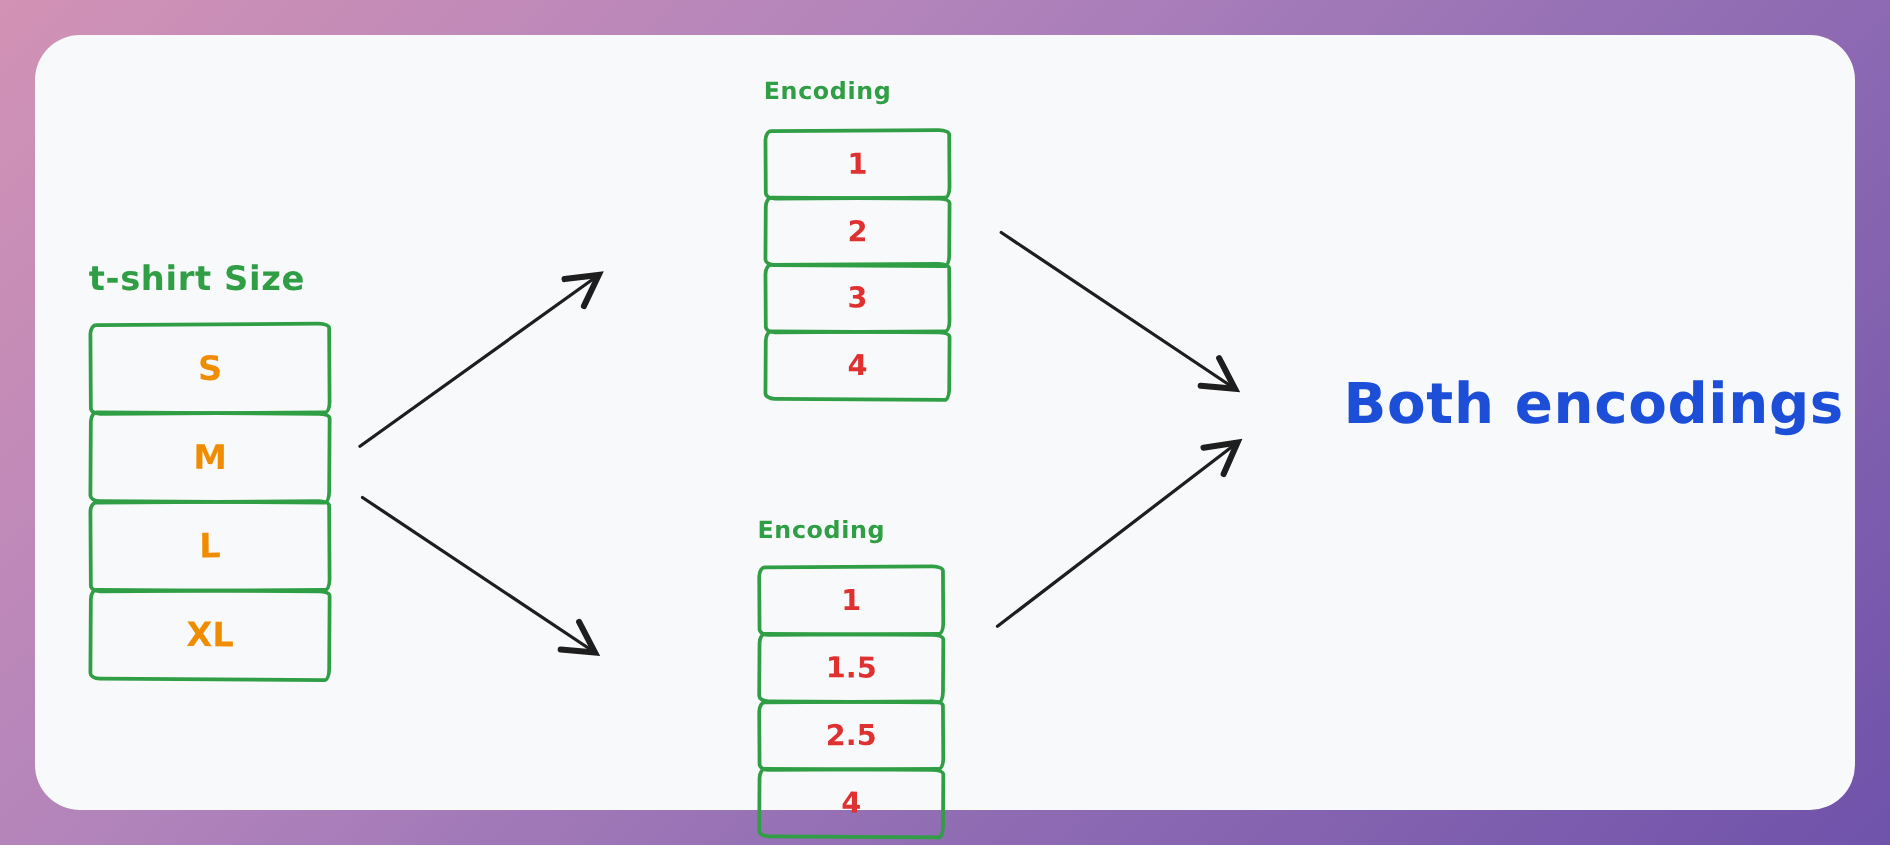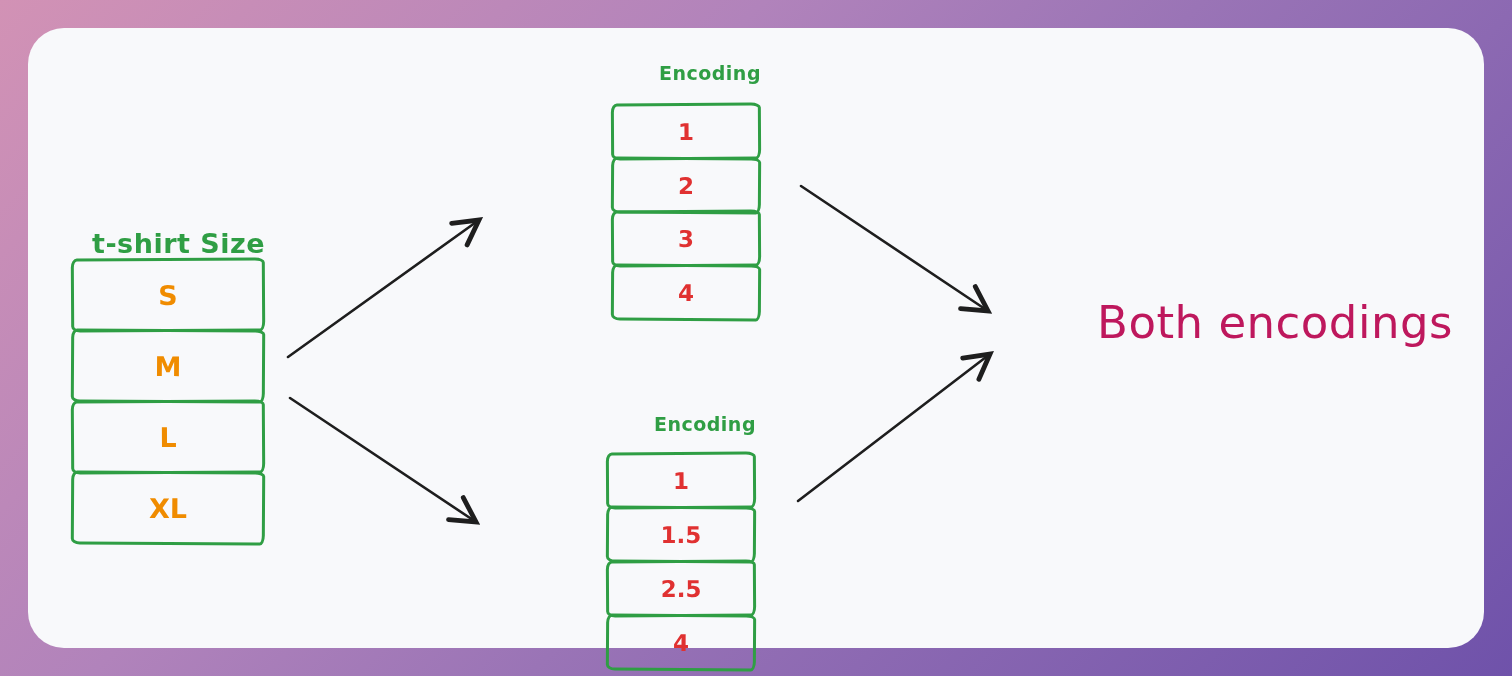--- a/index.html
+++ b/index.html
@@ -15,21 +15,21 @@
   }
   .card {
     position: absolute;
     left: 28px; top: 28px; right: 28px; bottom: 28px;
     background: #f8f9fb;
     border-radius: 36px;
   }
   .sketch-title {
     position: absolute;
     color: #2f9e44;
-    text-align: right;
+    text-align: left;
     font-weight: 600;
     letter-spacing: 0.5px;
     white-space: nowrap;
   }
   .tbl {
     position: absolute;
     display: flex;
     flex-direction: column;
   }
   .tbl .row {
@@ -45,34 +45,34 @@
     border-radius: 6px 10px 5px 9px / 9px 5px 10px 6px;
   }
   .tbl .row:first-child { margin-top: 0; }
   .tbl .row:nth-child(odd)  { transform: rotate(-0.35deg); }
   .tbl .row:nth-child(even) { transform: rotate(0.35deg); }
 
   .tshirt .row { font-size: 27px; color: #f08c00; }
   .encode .row { font-size: 23px; color: #e03131; }
 
   #tshirt-table  { left: 43px;  top: 230px; width: 194px; height: 287px; }
-  #tshirt-title  { left: 43px;  top: 200px; width: 194px; font-size: 27px; }
+  #tshirt-title  { left: 43px;  top: 180px; width: 194px; font-size: 27px; }
 
   #enc-top-table { left: 583px; top: 75px;  width: 150px; height: 218px; }
   #enc-top-title { left: 583px; top: 34px;  width: 150px; font-size: 19px; }
 
   #enc-bot-table { left: 578px; top: 424px; width: 150px; height: 219px; }
   #enc-bot-title { left: 578px; top: 385px; width: 150px; font-size: 19px; }
 
   .annotation {
     position: absolute;
     left: 1012px; top: 262px; width: 470px;
-    color: #be185d;
+    color: #1d4ed8;
     font-size: 45px;
-    font-weight: 400;
+    font-weight: 700;
     text-align: center;
     line-height: 1.45;
     letter-spacing: 0.5px;
     white-space: nowrap;
   }
   .arrows {
     position: absolute;
     left: 0; top: 0;
     width: 1512px; height: 676px;
     pointer-events: none;

